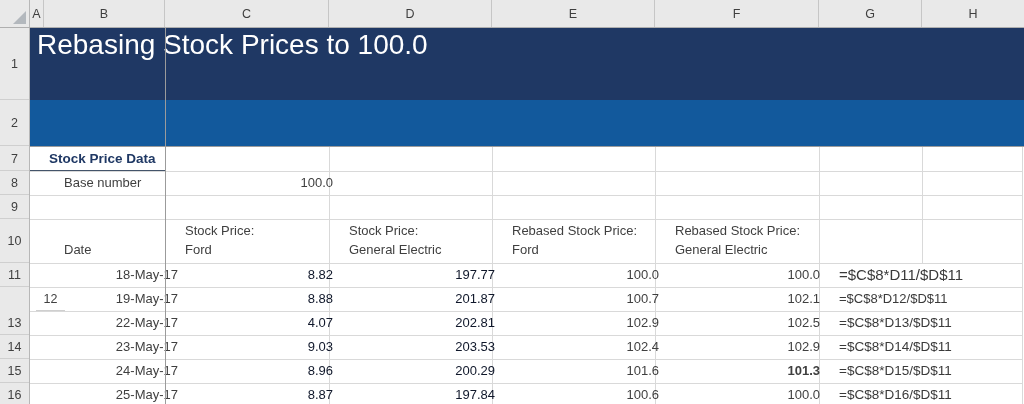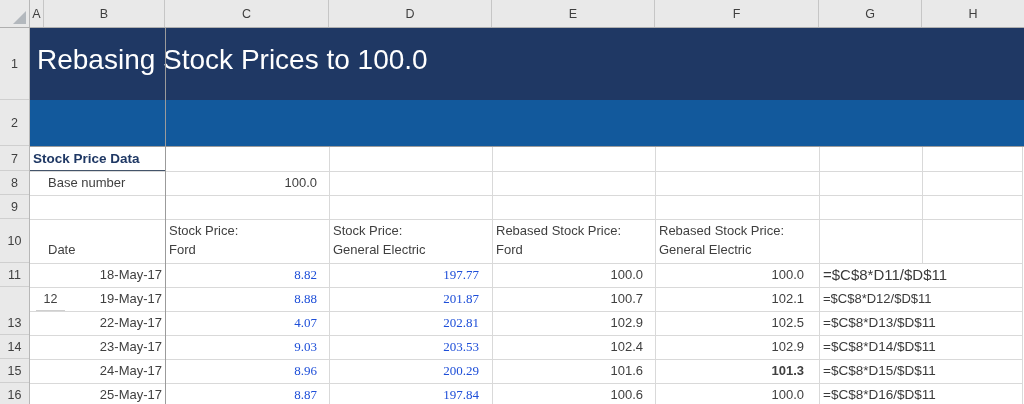--- a/index.html
+++ b/index.html
@@ -16,26 +16,26 @@
   #corner{position:absolute;left:0;top:0;width:30px;height:27px;background:#E9E9E9;border-right:1px solid #B7B7B7;box-sizing:border-box;}
   #corner .tri{position:absolute;right:3px;bottom:3px;width:0;height:0;
       border-left:13px solid transparent;border-bottom:13px solid #B3B8BD;}
   
   #rowhdr{position:absolute;left:0;top:28px;width:30px;height:376px;background:#E9E9E9;border-right:1px solid #B7B7B7;box-sizing:border-box;}
   .rh{position:absolute;left:0;width:29px;box-sizing:border-box;border-bottom:1px solid #CFCFCF;
       display:flex;align-items:center;justify-content:center;
       font-size:12.5px;color:#3F3F3F;}
   
   .gl{position:absolute;background:#D9D9D9;}
-  .cell{position:absolute;box-sizing:border-box;font-size:13px;color:#3F3F3F;white-space:nowrap;overflow:visible;}
+  .cell{position:absolute;box-sizing:border-box;font-size:13px;color:#3F3F3F;white-space:nowrap;overflow:visible;margin-left:16px;}
   .num{text-align:right;line-height:24px;}
-  .blue{color:#1d4ed8;font-family:Liberation Serif, serif;}
+  .blue{color:#0f172a;}
   .hdr2{display:flex;flex-direction:column;justify-content:flex-end;line-height:18.5px;padding-bottom:4px;}
   #banner1{position:absolute;left:30px;top:28px;width:994px;height:72px;background:#1F3864;
-      display:flex;align-items:center;}
+      display:flex;align-items:flex-start;}
   #banner1 .t{color:#FFFFFF;font-size:28px;line-height:34px;padding:0 0 8px 7px;white-space:nowrap;}
   #banner2{position:absolute;left:30px;top:100px;width:994px;height:46px;background:#12599C;}
   .freeze{position:absolute;background:#9B9B9B;}
   #sec-underline{position:absolute;left:30px;top:170px;width:135px;height:1px;background:#44546A;}
 </style>
 </head>
 <body>
 
 <div id="stage">
 

